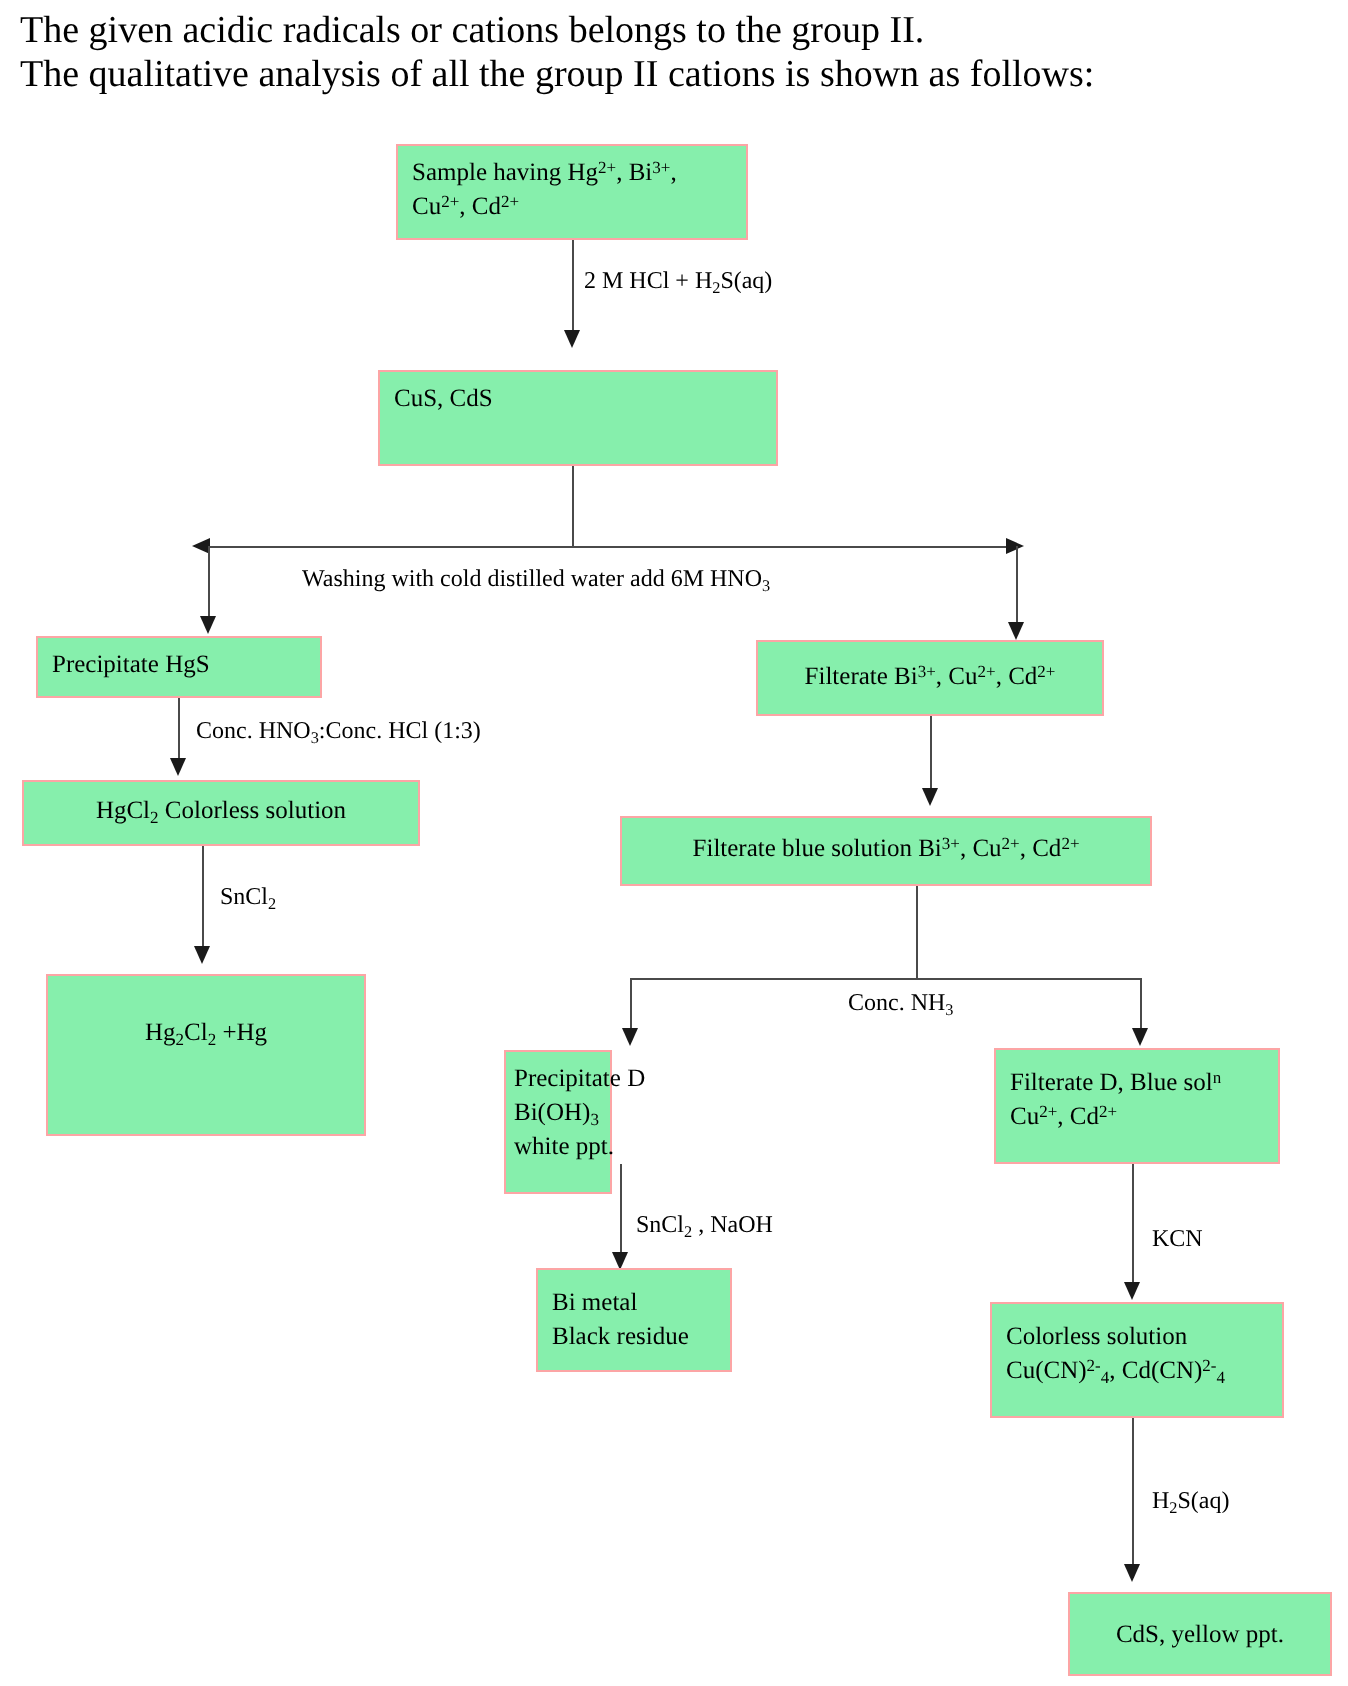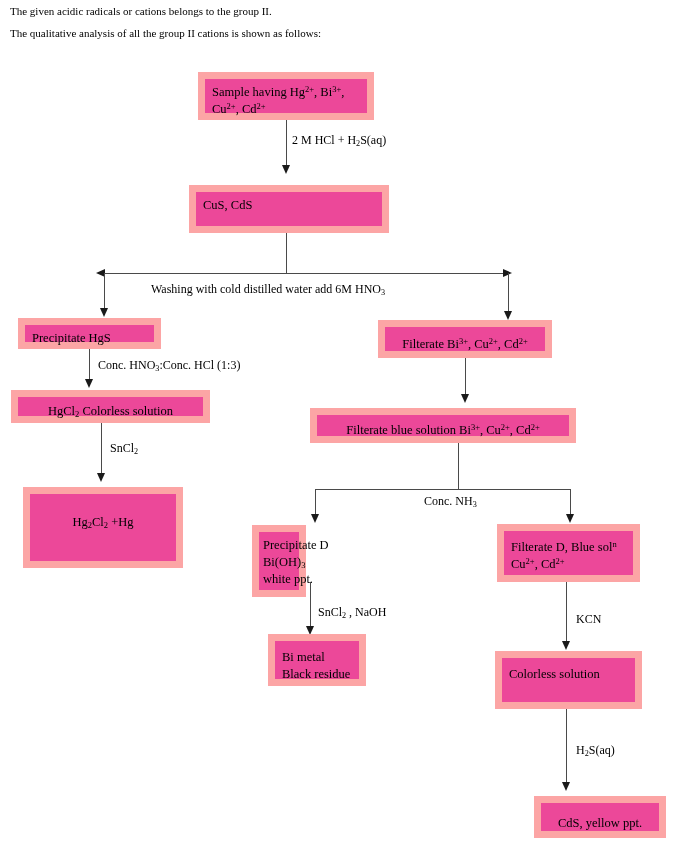--- a/index.html
+++ b/index.html
@@ -10,33 +10,33 @@
   body {
     width: 674px;
     height: 843px;
     position: relative;
     font-family: "Liberation Serif", "DejaVu Serif", serif;
     color: #000000;
     overflow: hidden;
   }
   .intro {
     position: absolute;
-    font-size: 11px;
+    font-size: 19px;
     line-height: 1.0;
     white-space: nowrap;
     color: #000;
   }
   #intro-line-1 { left: 10px; top: 6px; }
   #intro-line-2 { left: 10px; top: 28px; }
 
   .node {
     position: absolute;
-    border: 7px solid #fca5a5;
+    border: 1px solid #fca5a5;
     box-sizing: border-box;
-    background: #ec4899;
+    background: #86efac;
     font-size: 12.5px;
     line-height: 1.32;
     color: #000;
   }
   .node .inner {
     padding: 5px 7px;
   }
   .node.center .inner { text-align: center; }
   .node.left .inner { text-align: left; }
 
@@ -207,20 +207,21 @@
 <div class="node left" style="left:268px; top:634px; width:98px; height:52px;">
   <div class="inner" style="padding:8px 7px;">
     <div class="nw">Bi metal</div>
     <div class="nw">Black residue</div>
   </div>
 </div>
 
 <div class="node left" style="left:495px; top:651px; width:147px; height:58px;">
   <div class="inner" style="padding:8px 7px;">
     <div class="nw">Colorless solution</div>
+    <div class="nw"><span>Cu(CN)</span><sup>2-</sup><sub>4</sub><span>, Cd(CN)</span><sup>2-</sup><sub>4</sub></div>
   </div>
 </div>
 
 <div class="vline" style="left:566px; top:709px; height:80px;"></div>
 <div class="arrowhead" style="left:562px; top:782px;"></div>
 <div class="edge-label" style="left:576px; top:744px;">
   <span>H</span><sub>2</sub><span>S(aq)</span>
 </div>
 
 <div class="node center" style="left:500px; top:796px; width:132px; height:42px;margin-left:34px;">

